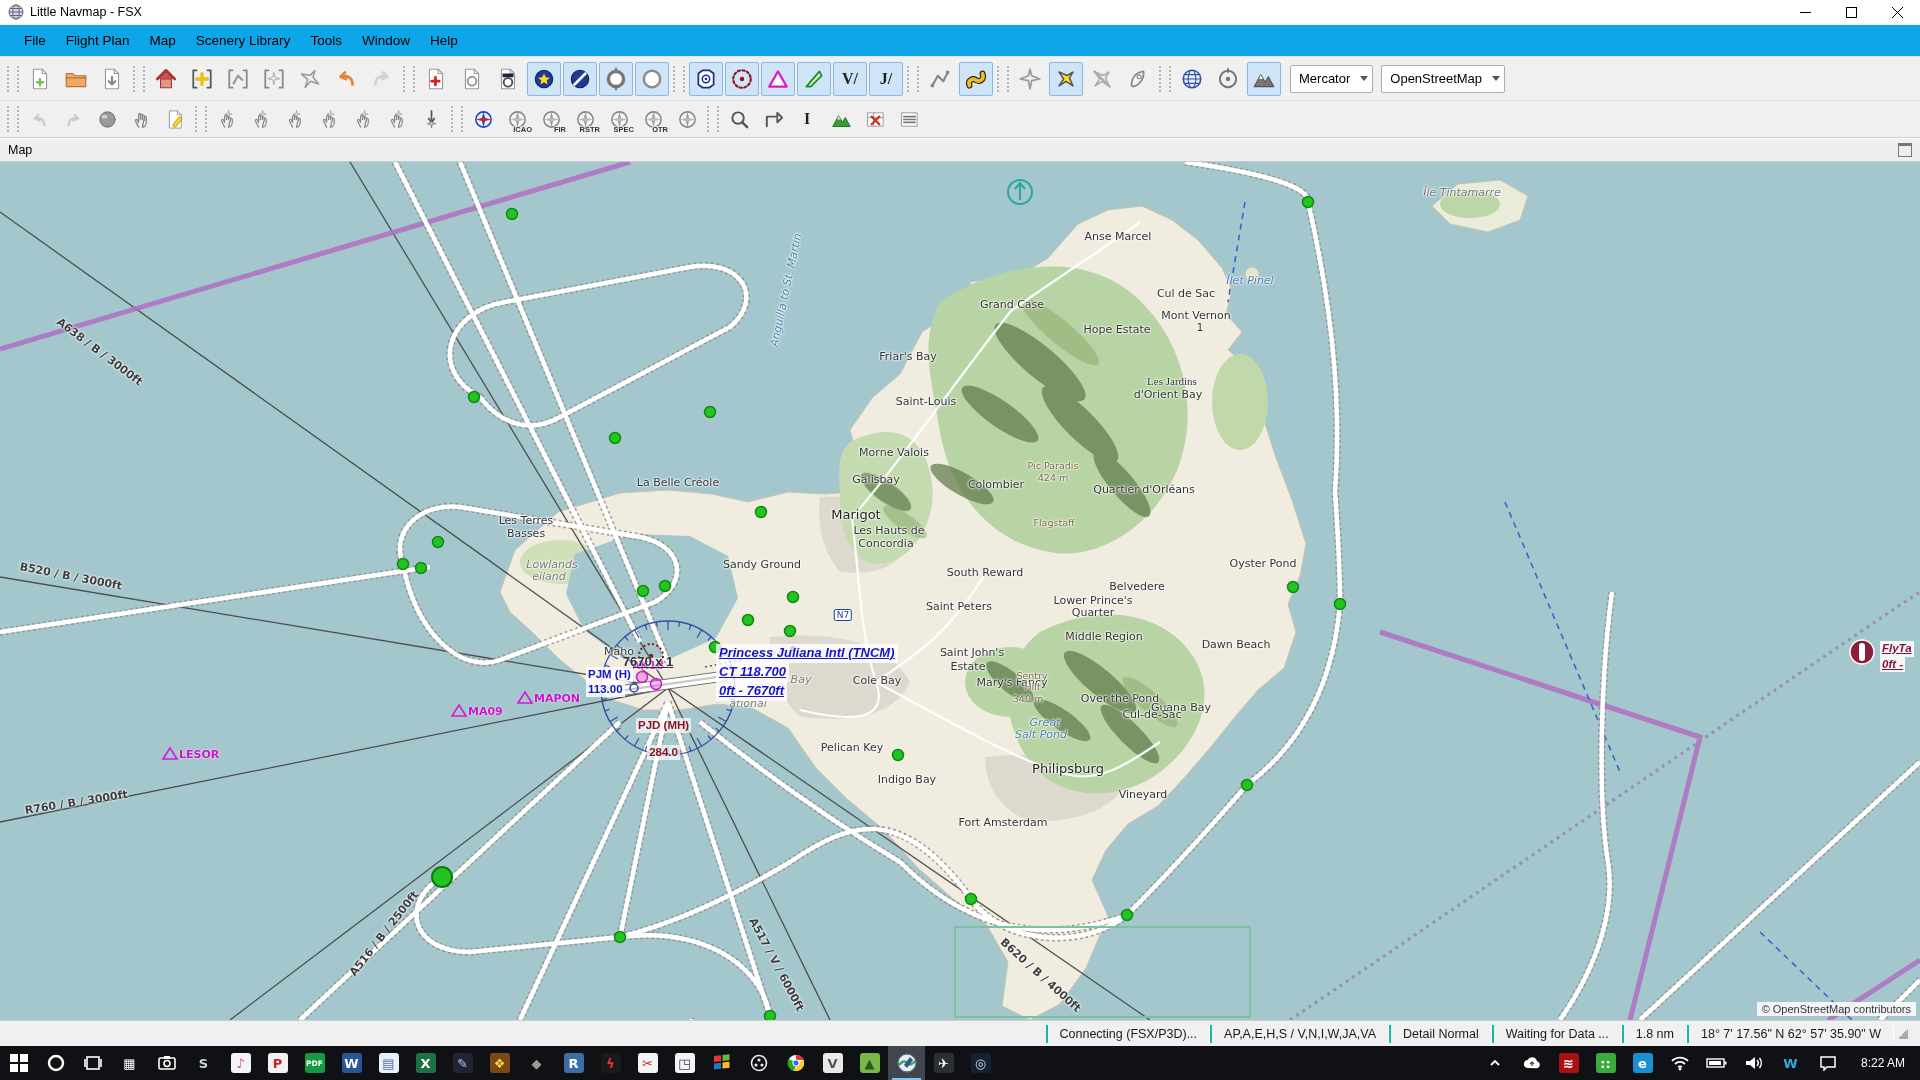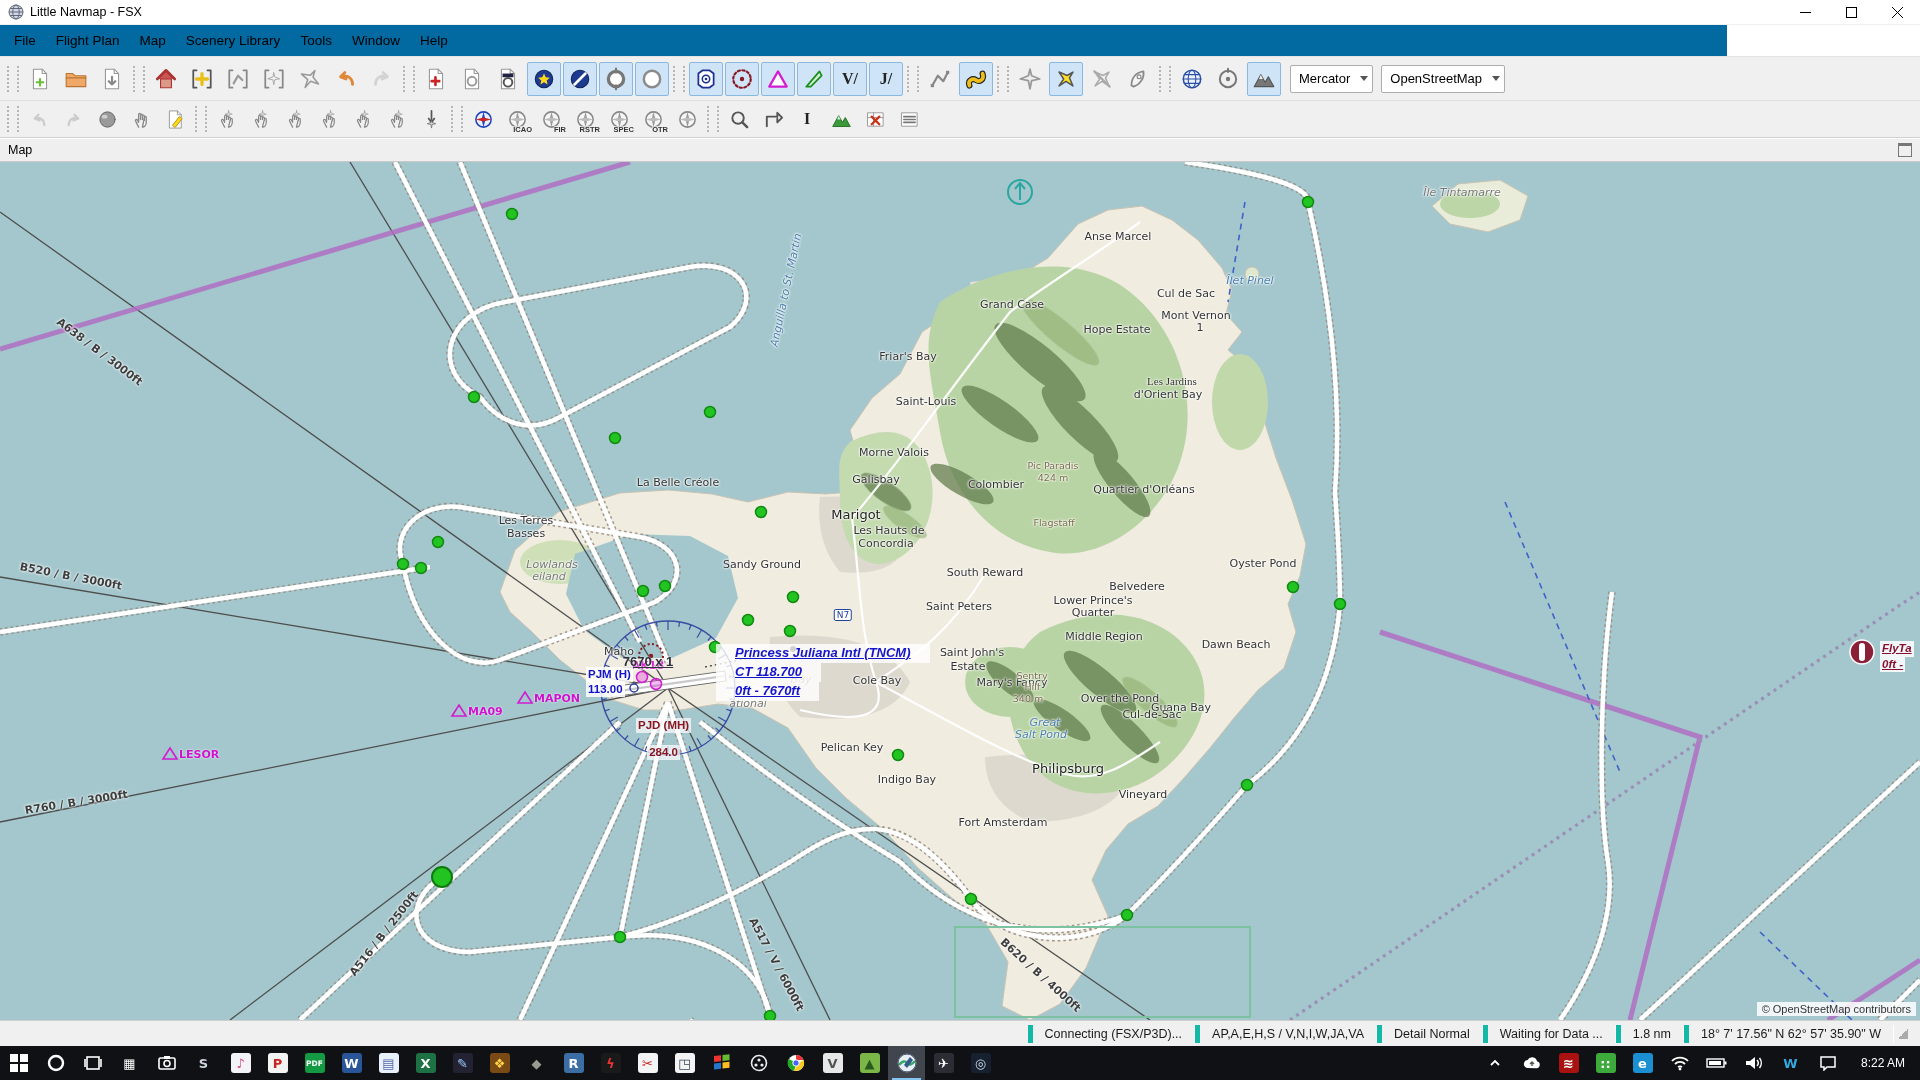--- a/index.html
+++ b/index.html
@@ -6,22 +6,22 @@
   #app{position:relative;width:1920px;height:1080px;background:#fff;overflow:hidden;
        font-family:"Liberation Sans",sans-serif;font-size:13px;color:#111;}
   
   .titlebar{position:absolute;left:0;top:0;width:1920px;height:24px;background:#fff;
             display:flex;align-items:center;border-bottom:1px solid #f0f0f0;}
   .titlebar .appico{width:16px;height:16px;margin:0 6px 0 8px;}
   .titlebar .ttl{font-size:12.5px;color:#000;}
   .wincontrols{margin-left:auto;display:flex;height:24px;}
   .wincontrols .wbtn{width:46px;height:24px;display:flex;align-items:center;justify-content:center;}
   
-  .menubar{position:absolute;left:0;top:25px;width:1727px;height:31px;background:#0369a1;
-           display:flex;align-items:center;padding-left:4px;box-sizing:border-box;}
+  .menubar{position:absolute;left:0;top:25px;width:1920px;height:31px;background:#0ea5e9;
+           display:flex;align-items:center;padding-left:14px;box-sizing:border-box;}
   .menuitem{padding:4px 10px;font-size:13.5px;color:#000;}
   
   .toolbar{position:absolute;left:0;width:1920px;background:#f0f0f0;display:flex;align-items:center;
            box-sizing:border-box;padding-left:4px;}
   #toolbar1{top:56px;height:44px;border-top:1px solid #e3e3e3;}
   #toolbar2{top:100px;height:38px;border-top:1px solid #e0e0e0;border-bottom:1px solid #d0d0d0;}
   .tb-handle{width:8px;height:26px;margin:0 3px;border-left:2px dotted #b5b5b5;border-right:2px dotted #b5b5b5;}
   .tb-btn{width:32px;height:32px;margin:0 1px;border:1px solid transparent;border-radius:2px;
           display:flex;flex-direction:column;align-items:center;justify-content:center;position:relative;}
   #toolbar2 .tb-btn{width:30px;height:28px;}
@@ -52,39 +52,39 @@
   .pl.grayit{font-style:italic;color:#777;}
   .pl.water{font-style:italic;color:#4a7fae;}
   .pl.peak{font-size:9.5px;color:#7a6a4a;}
   .pl.shield{font-size:9px;color:#23429c;background:#fff;border:1px solid #23429c;border-radius:2px;
       padding:0 2px;text-shadow:none;}
   .awy{position:absolute;white-space:nowrap;font-size:11px;font-weight:bold;color:#3e3e3e;
       text-shadow:0 0 2px #fff,0 0 3px #fff;transform-origin:0 50%;}
   .wptl{position:absolute;white-space:nowrap;font-size:11px;font-weight:bold;color:#cf12cf;
       transform:translate(0,-50%);text-shadow:0 0 2px #fff;}
   .apbox{position:absolute;left:716px;top:482px;line-height:1.45;}
-  .apbox div{display:table;background:rgba(255,255,255,.8);padding:0 19px;
+  .apbox div{display:table;background:rgba(255,255,255,.8);padding:0 3px;
       font-size:13px;font-weight:bold;font-style:italic;text-decoration:underline;color:#1414c8;}
   .rwylabel{position:absolute;left:648px;top:492px;font-size:13px;font-weight:bold;color:#30303a;
       text-shadow:0 0 2px #fff;text-decoration:underline;}
   .vorbox{position:absolute;left:586px;top:505px;font-size:11.5px;font-weight:bold;color:#1414c8;line-height:1.3;}
   .vorbox span{display:table;background:rgba(255,255,255,.85);padding:0 2px;}
   .ndbbox{position:absolute;left:636px;top:544px;font-size:11.5px;font-weight:bold;color:#8a1420;
       line-height:1.3;text-align:center;}
   .ndbbox span{display:table;background:rgba(255,255,255,.7);padding:0 2px;margin:12px auto;}
   .helibox{position:absolute;left:1880px;top:479px;font-size:11.5px;font-weight:bold;font-style:italic;
       text-decoration:underline;color:#8a1030;line-height:1.35;}
   .helibox span{display:table;background:rgba(255,255,255,.85);padding:0 2px;}
   .osm-copy{position:absolute;right:4px;bottom:4px;background:rgba(255,255,255,.85);color:#333;
       font-size:11px;padding:1px 5px;}
   
   .statusbar{position:absolute;left:0;top:1020px;width:1920px;height:26px;background:#f0f0f0;
       border-top:1px solid #cfcfcf;display:flex;align-items:center;justify-content:flex-end;
       font-size:12.5px;color:#1a1a1a;padding-right:12px;box-sizing:border-box;}
-  .sseg{padding:2px 12px;border-left:5px solid #14b8a6;border-right:1px solid #fff;white-space:nowrap;}
+  .sseg{padding:2px 12px;border-left:2px solid #14b8a6;border-right:1px solid #fff;white-space:nowrap;}
   .sgrip{width:10px;height:10px;margin-left:4px;
       background:linear-gradient(135deg,transparent 50%,#aaa 50%);}
   
   .taskbar{position:absolute;left:0;top:1046px;width:1920px;height:34px;background:#101114;
       display:flex;align-items:stretch;color:#fff;}
   .tk{width:37px;display:flex;align-items:center;justify-content:center;position:relative;}
   .tk.active{background:#41454d;}
   .tk.active::after{content:"";position:absolute;left:4px;right:4px;bottom:0;height:2px;background:#86c5f2;}
   .tk .gl{font-size:13px;font-weight:bold;width:20px;height:20px;border-radius:3px;
       display:flex;align-items:center;justify-content:center;font-family:"DejaVu Sans",sans-serif;}

